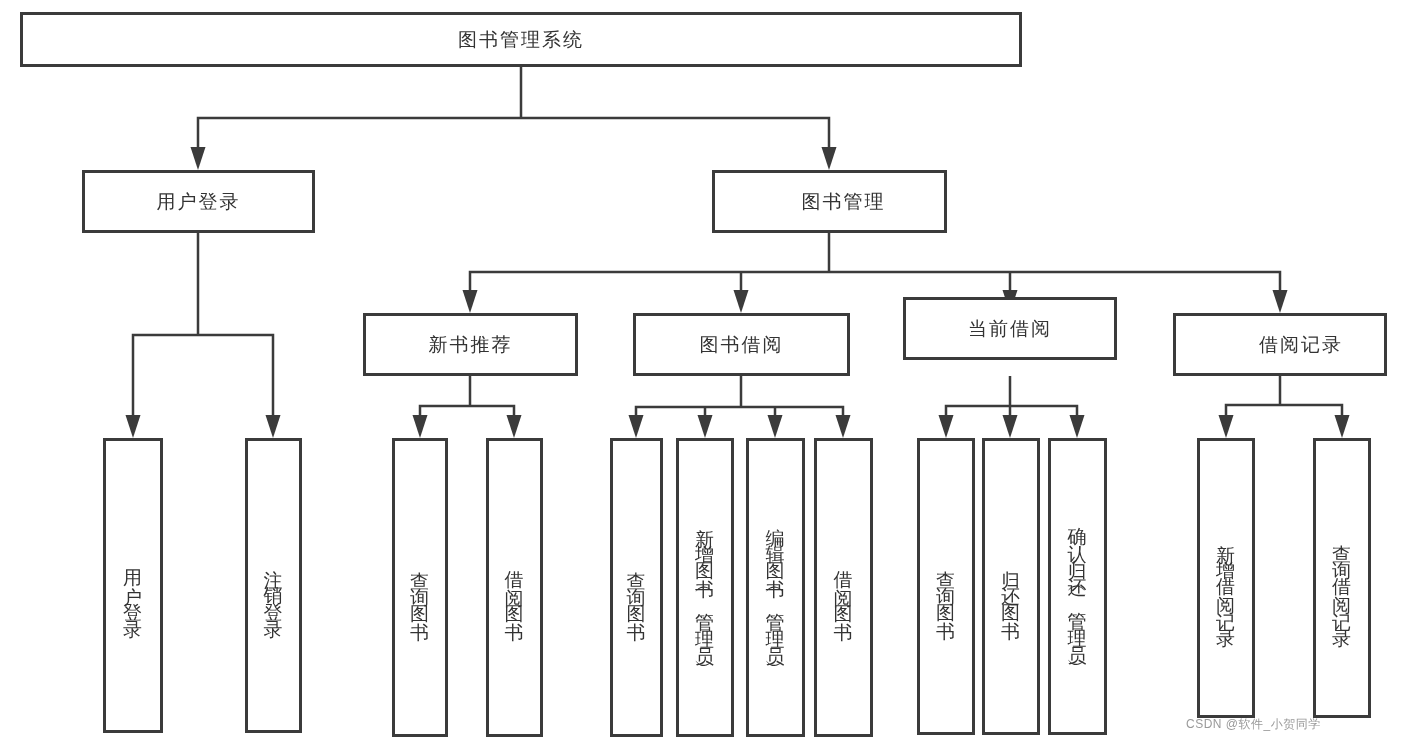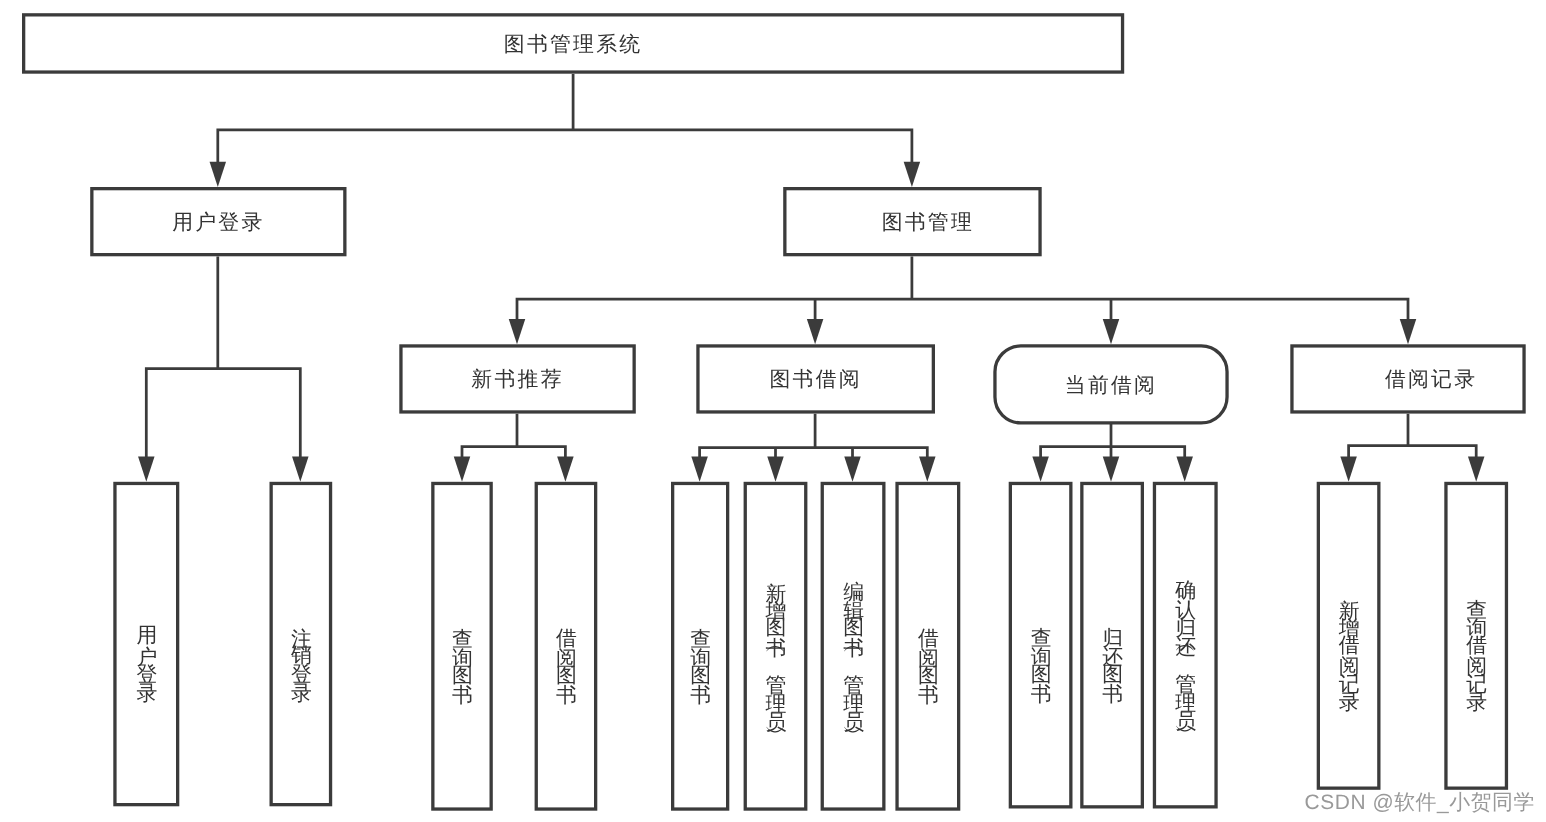--- a/index.html
+++ b/index.html
@@ -36,42 +36,42 @@
     line-height: 1;
     padding-top: 4px;
   }
   .root-box   { left: 20px;   top: 12px;  width: 1002px; height: 55px; }
 
   .n-user     { left: 82px;   top: 170px; width: 233px;  height: 63px; }
   .n-mgmt     { left: 712px;  top: 170px; width: 235px;  height: 63px; padding-left: 28px; }
 
   .n-newrec   { left: 363px;  top: 313px; width: 215px;  height: 63px; }
   .n-borrow   { left: 633px;  top: 313px; width: 217px;  height: 63px; }
-  .n-current  { left: 903px;  top: 313px; width: 214px;  height: 73px; border-radius: 25px; }
+  .n-current  { left: 903px;  top: 297px; width: 214px;  height: 63px; }
   .n-record   { left: 1173px; top: 313px; width: 214px;  height: 63px; padding-left: 42px; }
 
   .lf-1  { left: 103px;  top: 438px; width: 60px; height: 295px; }
   .lf-2  { left: 245px;  top: 438px; width: 57px; height: 295px; }
   .lf-3  { left: 392px;  top: 438px; width: 56px; height: 299px; }
   .lf-4  { left: 486px;  top: 438px; width: 57px; height: 299px; }
   .lf-5  { left: 610px;  top: 438px; width: 53px; height: 299px; }
   .lf-6  { left: 676px;  top: 438px; width: 58px; height: 299px; }
   .lf-7  { left: 746px;  top: 438px; width: 59px; height: 299px; }
   .lf-8  { left: 814px;  top: 438px; width: 59px; height: 299px; }
   .lf-9  { left: 917px;  top: 438px; width: 58px; height: 297px; }
   .lf-10 { left: 982px;  top: 438px; width: 58px; height: 297px; }
   .lf-11 { left: 1048px; top: 438px; width: 59px; height: 297px; }
   .lf-12 { left: 1197px; top: 438px; width: 58px; height: 280px; }
   .lf-13 { left: 1313px; top: 438px; width: 58px; height: 280px; }
 
   #watermark {
     position: absolute;
     left: 1186px;
     top: 716px;
-    font-size: 19px;
+    font-size: 12px;
     color: rgba(148, 148, 148, 0.95);
     letter-spacing: 0.5px;
     white-space: nowrap;
     z-index: 3;
   }
 </style>
 </head>
 <body>
 
 <div id="canvas">

